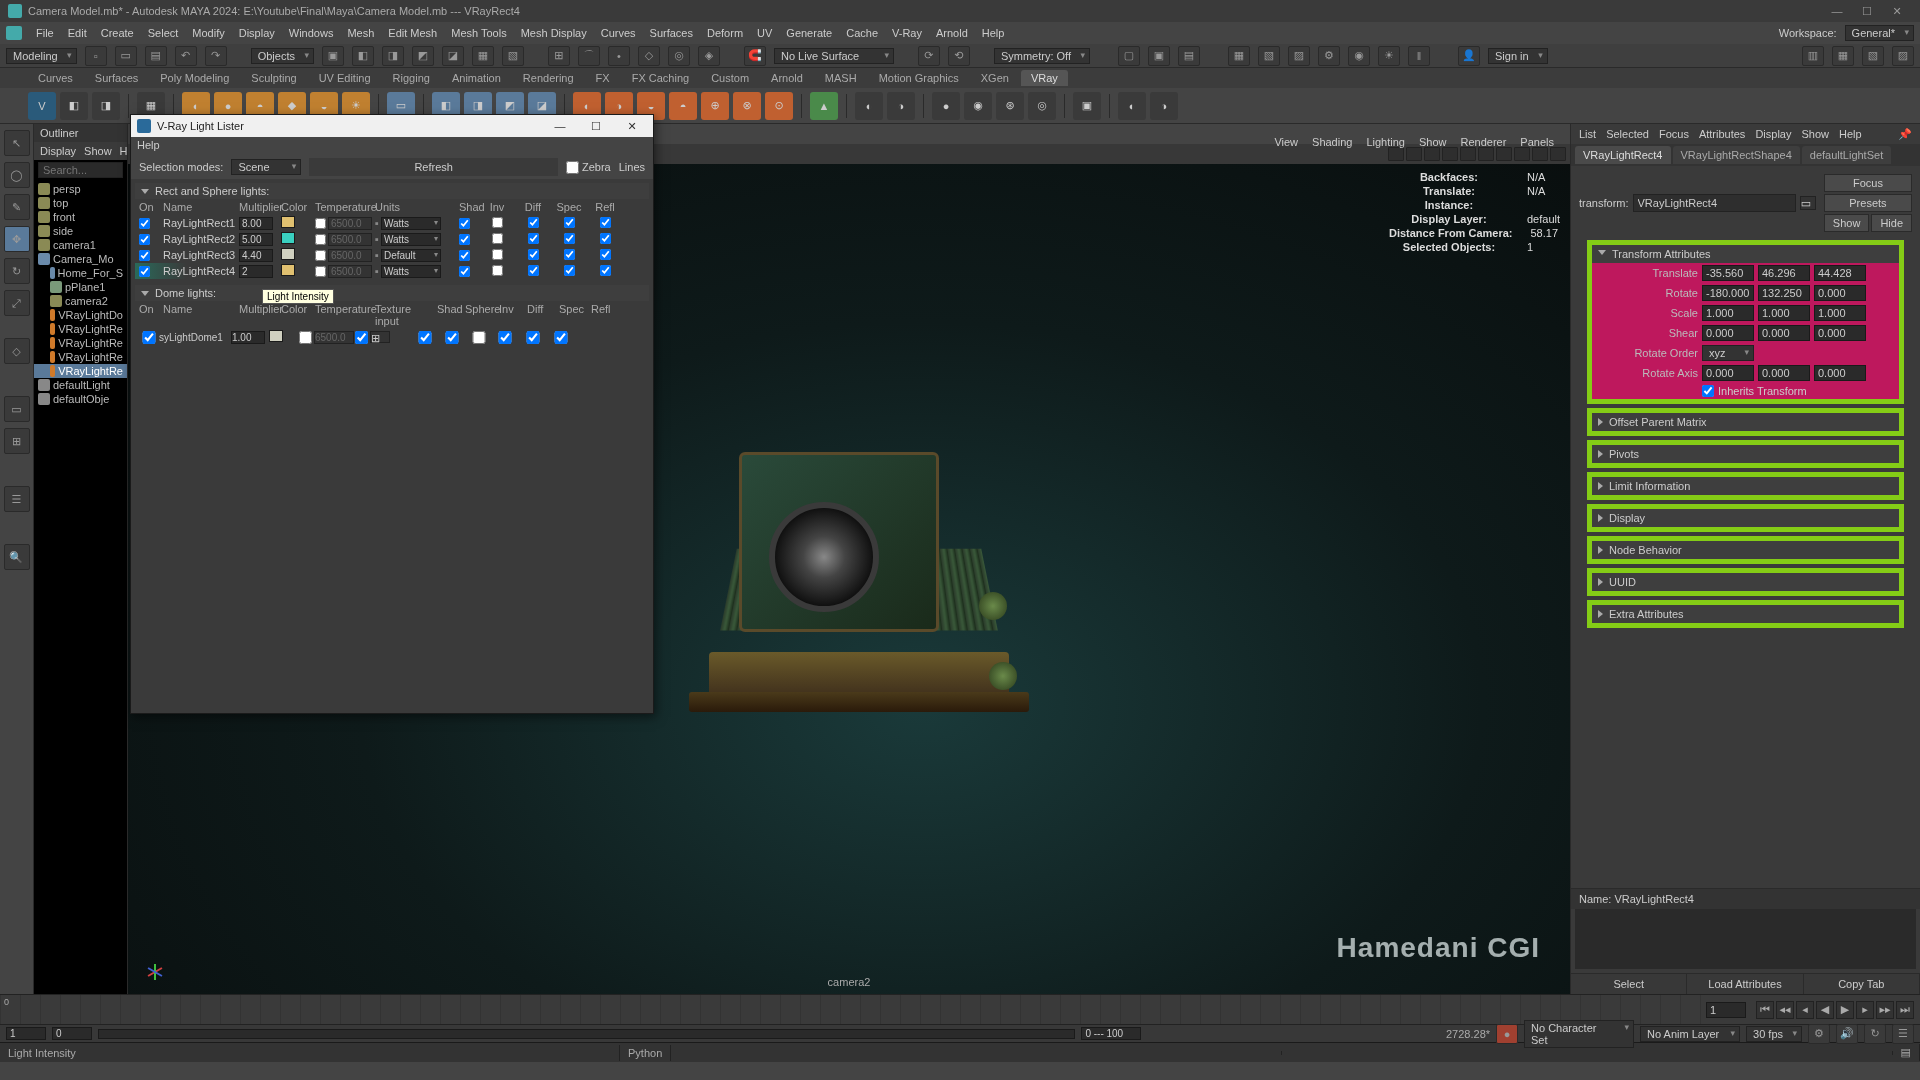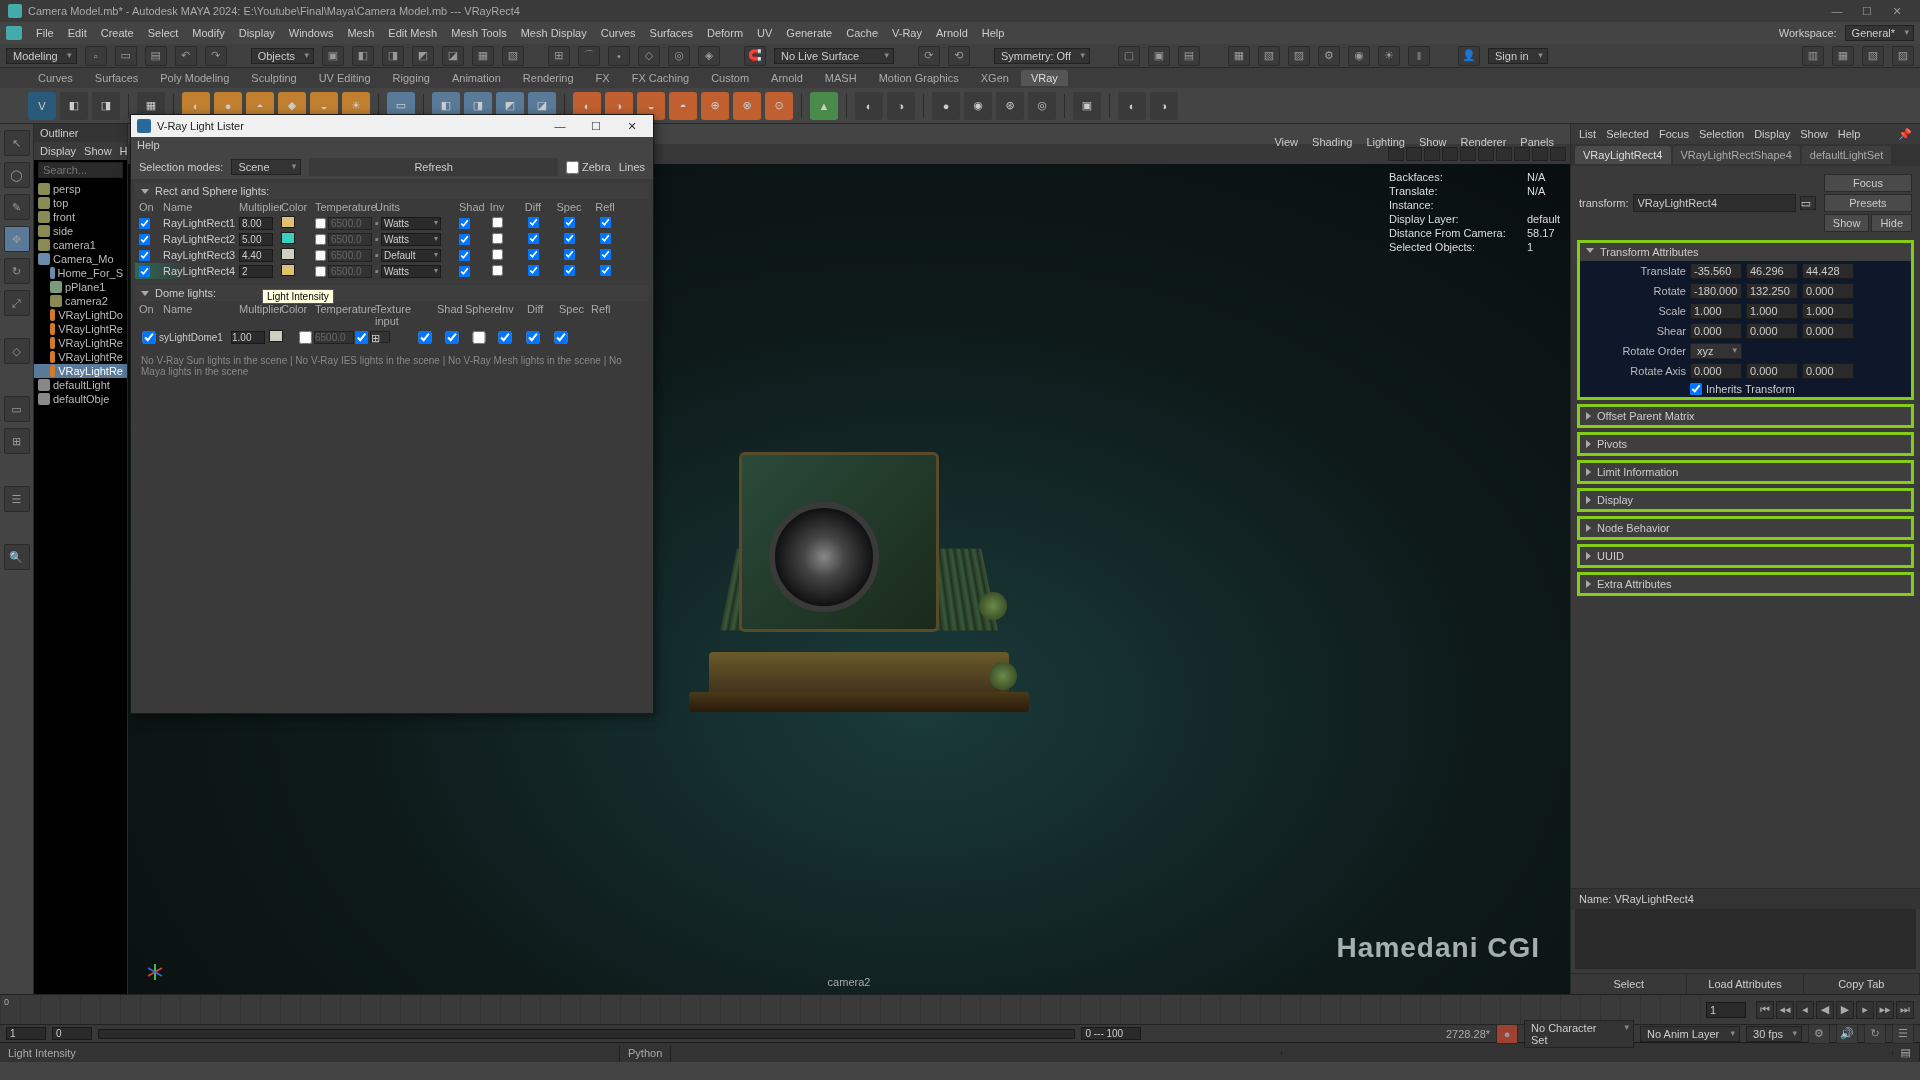--- a/index.html
+++ b/index.html
@@ -46,40 +46,40 @@
 .viewport { flex: 1; background: radial-gradient(ellipse at 55% 65%, #1a3a3a 0%, #0e1a1a 50%, #080c0c 100%); position: relative; overflow: hidden; }
 .camera-subject { position: absolute; left: 50%; top: 50%; transform: translate(-50%, -55%); width: 340px; height: 340px; }
 .cam-body { position: absolute; left: 60px; top: 60px; width: 200px; height: 180px; background: linear-gradient(135deg, #2a4a3a, #1a2a1a); border: 3px solid #5a4a2a; border-radius: 6px; }
 .cam-lens { position: absolute; left: 90px; top: 110px; width: 110px; height: 110px; background: radial-gradient(circle, #888 0%, #444 30%, #111 70%); border-radius: 50%; border: 6px solid #3a3a3a; }
 .cam-bellows { position: absolute; left: 50px; top: 150px; width: 260px; height: 90px; background: repeating-linear-gradient(90deg, #2a3a2a 0px, #3a5a3a 4px, #1a2a1a 8px); transform: perspective(300px) rotateX(25deg); }
 .cam-base { position: absolute; left: 30px; top: 260px; width: 300px; height: 50px; background: linear-gradient(#6a5a2a, #3a2a1a); border-radius: 4px; }
 .cam-rail { position: absolute; left: 10px; top: 300px; width: 340px; height: 20px; background: linear-gradient(#4a3a1a, #2a1a0a); border-radius: 3px; }
 .cam-knob { position: absolute; width: 28px; height: 28px; background: radial-gradient(circle, #6a8a4a, #2a3a1a); border-radius: 50%; }
 .hud { position: absolute; right: 10px; top: 6px; color: #ddd; font-size: 10px; }
 .hud .row { display: flex; gap: 18px; padding: 1px 0; }
-.hud .row .lbl { min-width: 120px; font-weight: normal; }
+.hud .row .lbl { min-width: 120px; font-weight: bold; text-align: center; }
 .vp-label { position: absolute; bottom: 6px; left: 50%; transform: translateX(-50%); color: #aaa; }
 .watermark { position: absolute; right: 30px; bottom: 30px; color: rgba(230,240,240,.7); font-size: 28px; font-weight: bold; letter-spacing: 1px; }
 .gizmo { position: absolute; left: 12px; bottom: 12px; width: 30px; height: 30px; }
 .gizmo .ax { position: absolute; left: 14px; bottom: 2px; width: 2px; height: 16px; }
 .gizmo .x { transform: rotate(60deg); background: #d04040; }
 .gizmo .y { background: #40c040; }
 .gizmo .z { transform: rotate(-60deg); background: #4060d0; }
 .attr-panel { width: 350px; background: #3a3a3a; border-left: 1px solid #2a2a2a; display: flex; flex-direction: column; }
 .attr-menus { height: 20px; display: flex; align-items: center; gap: 10px; padding: 0 8px; background: #3a3a3a; }
 .attr-menus .spacer { flex: 1; }
 .attr-tabs { height: 22px; background: #333; display: flex; align-items: center; gap: 2px; padding: 0 4px; }
 .attr-tabs .t { padding: 3px 8px; background: #3e3e3e; border-radius: 3px 3px 0 0; color: #aaa; }
 .attr-tabs .t.active { background: #4a4a4a; color: #ddd; }
 .attr-body { flex: 1; overflow: auto; padding: 4px; }
 .focus-row { display: flex; gap: 4px; padding: 4px; align-items: center; }
 .focus-row input { flex: 1; background: #2e2e2e; border: 1px solid #222; color: #ccc; padding: 2px 4px; }
 .focus-btns { display: flex; flex-direction: column; gap: 2px; margin-left: 4px; }
 .focus-btn { background: #4a4a4a; border: 1px solid #2a2a2a; color: #ccc; padding: 2px 8px; text-align: center; }
-.slab { background: #0f172a; border: 3px solid #84cc16; margin: 4px 2px; }
+.slab { background: #be185d; border: 5px solid #84cc16; margin: 4px 12px; }
 .slab .hdr { background: #3e3e3e; padding: 3px 6px; display: flex; align-items: center; gap: 6px; }
 .slab .hdr .arr { width: 0; height: 0; border-left: 5px solid #aaa; border-top: 4px solid transparent; border-bottom: 4px solid transparent; }
 .slab .hdr.open .arr { border-left: 4px solid transparent; border-right: 4px solid transparent; border-top: 5px solid #aaa; }
 .formrow { display: flex; align-items: center; gap: 4px; padding: 2px 6px; }
 .formrow .lbl { width: 100px; text-align: right; color: #bbb; }
 .formrow input[type=text] { width: 52px; background: #2a2a2a; border: 1px solid #1a1a1a; color: #ccc; padding: 1px 3px; }
 .formrow .chk { width: 12px; height: 12px; }
 .attr-notes { padding: 4px 8px; background: #333; border-top: 1px solid #2a2a2a; }
 .attr-actions { display: flex; background: #383838; border-top: 1px solid #2a2a2a; }
 .attr-actions .b { flex: 1; text-align: center; padding: 4px; border-right: 1px solid #2a2a2a; }
@@ -450,21 +450,21 @@
           <div class="ax z"></div>
       </div>
     </div>
   </div>
 
   <div class="attr-panel">
     <div class="attr-menus">
       <span>List</span>
       <span>Selected</span>
       <span>Focus</span>
-      <span>Selection</span>
+      <span>Attributes</span>
       <span>Display</span>
       <span>Show</span>
       <span>Help</span>
       <span class="spacer"></span>
       <span>📌</span>
     </div>
     <div class="attr-tabs">
       <span class="t active">VRayLightRect4</span>
       <span class="t">VRayLightRectShape4</span>
       <span class="t">defaultLightSet</span>
@@ -780,17 +780,16 @@
             </span>
     <input type="checkbox" checked="" style="">
     <input type="checkbox" checked="" style="">
     <input type="checkbox" style="">
     <input type="checkbox" checked="" style="">
     <input type="checkbox" checked="" style="">
     <input type="checkbox" checked="" style="">
           </div>
         </div>
     </div>
-    <div class="ll-msg">No V-Ray Sun lights in the scene | No V-Ray IES lights in the scene | No V-Ray Mesh lights in the scene | No Maya lights in the scene</div>
   </div>
 </div>
 
 <div class="tooltip">Light Intensity</div>
 
 </body></html>

